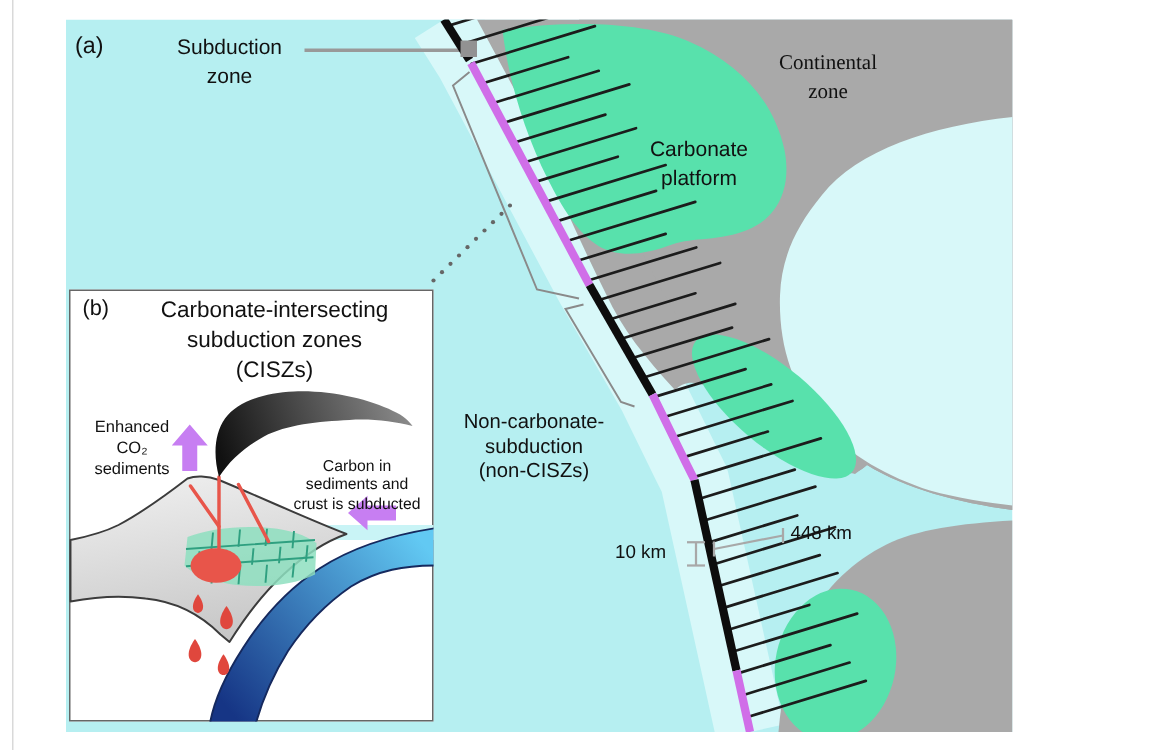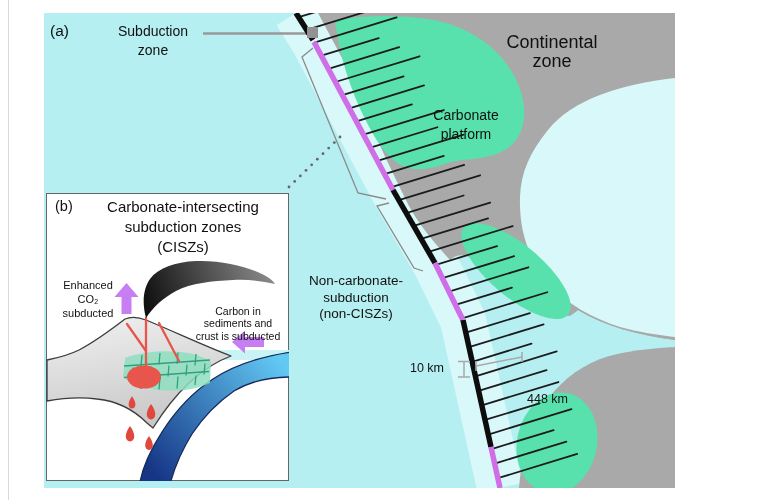--- a/index.html
+++ b/index.html
@@ -141,36 +141,36 @@
       <line class="scale" x1="458" y1="361.5" x2="470" y2="361.5"></line>
       <line class="scale" x1="458" y1="377" x2="470" y2="377"></line>
     </g>
   </svg>
 
   <div class="lbl" style="left:50px;top:21px;font-size:15.5px;">(a)</div>
   <div class="lbl" style="left:53px;top:22px;width:200px;font-size:14px;line-height:18.5px;">
     <div>Subduction</div>
     <div>zone</div>
   </div>
-  <div class="lbl" style="left:452px;top:33px;width:200px;font-size:18px;line-height:19px;">
+  <div class="lbl" style="left:452px;top:33px;width:200px;font-size:14px;line-height:19px;font-family:Liberation Serif, serif;">
     <div>Continental</div>
     <div>zone</div>
   </div>
-  <div class="lbl" style="left:366px;top:90px;width:200px;font-size:14px;line-height:19px;margin-top:16px;">
+  <div class="lbl" style="left:366px;top:90px;width:200px;font-size:14px;line-height:19px;">
     <div>Carbonate</div>
     <div>platform</div>
   </div>
   <div class="lbl" style="left:256px;top:273px;width:200px;font-size:13.5px;line-height:16.6px;">
     <div>Non-carbonate-</div>
     <div>subduction</div>
     <div>(non-CISZs)</div>
   </div>
   <div class="lbl" style="left:402px;top:361px;width:50px;text-align:center;font-size:12.5px;">10 km</div>
   <div class="lbl" style="left:527px;top:348px;text-align:left;font-size:12.5px;"></div>
-  <div class="lbl" style="left:527px;top:348px;text-align:left;font-size:12.5px;margin-top:44px;">448 km</div>
+  <div class="lbl" style="left:527px;top:348px;text-align:left;font-size:12.5px;">448 km</div>
 
   <div class="inset"></div>
   <svg class="inset-svg" width="243" height="288" viewBox="46 193 243 288">
     <defs>
       <linearGradient id="slabGrad" gradientUnits="userSpaceOnUse" x1="280" y1="360" x2="150" y2="470">
         <stop offset="0" stop-color="#62c9f3"></stop>
           <stop offset="1" stop-color="#163585"></stop>
       </linearGradient>
       <linearGradient id="plumeGrad" gradientUnits="userSpaceOnUse" x1="150" y1="312" x2="272" y2="270">
         <stop offset="0" stop-color="#111111"></stop>
@@ -220,20 +220,20 @@
 
   <div class="lbl" style="left:55px;top:197px;font-size:14.5px;">(b)</div>
   <div class="lbl" style="left:83px;top:197px;width:200px;font-size:15px;line-height:20px;">
     <div>Carbonate-intersecting</div>
     <div>subduction zones</div>
     <div>(CISZs)</div>
   </div>
   <div class="lbl" style="left:38px;top:279px;width:100px;font-size:11px;line-height:13.8px;">
     <div>Enhanced</div>
     <div>CO₂</div>
-    <div>subducted</div>
+    <div>sediments</div>
   </div>
   <div class="lbl" style="left:163px;top:289px;width:150px;font-size:10.5px;line-height:12.4px;margin-top:16px;">
     <div>Carbon in</div>
     <div>sediments and</div>
     <div>crust is subducted</div>
   </div>
 </div>
 
 </body></html>

